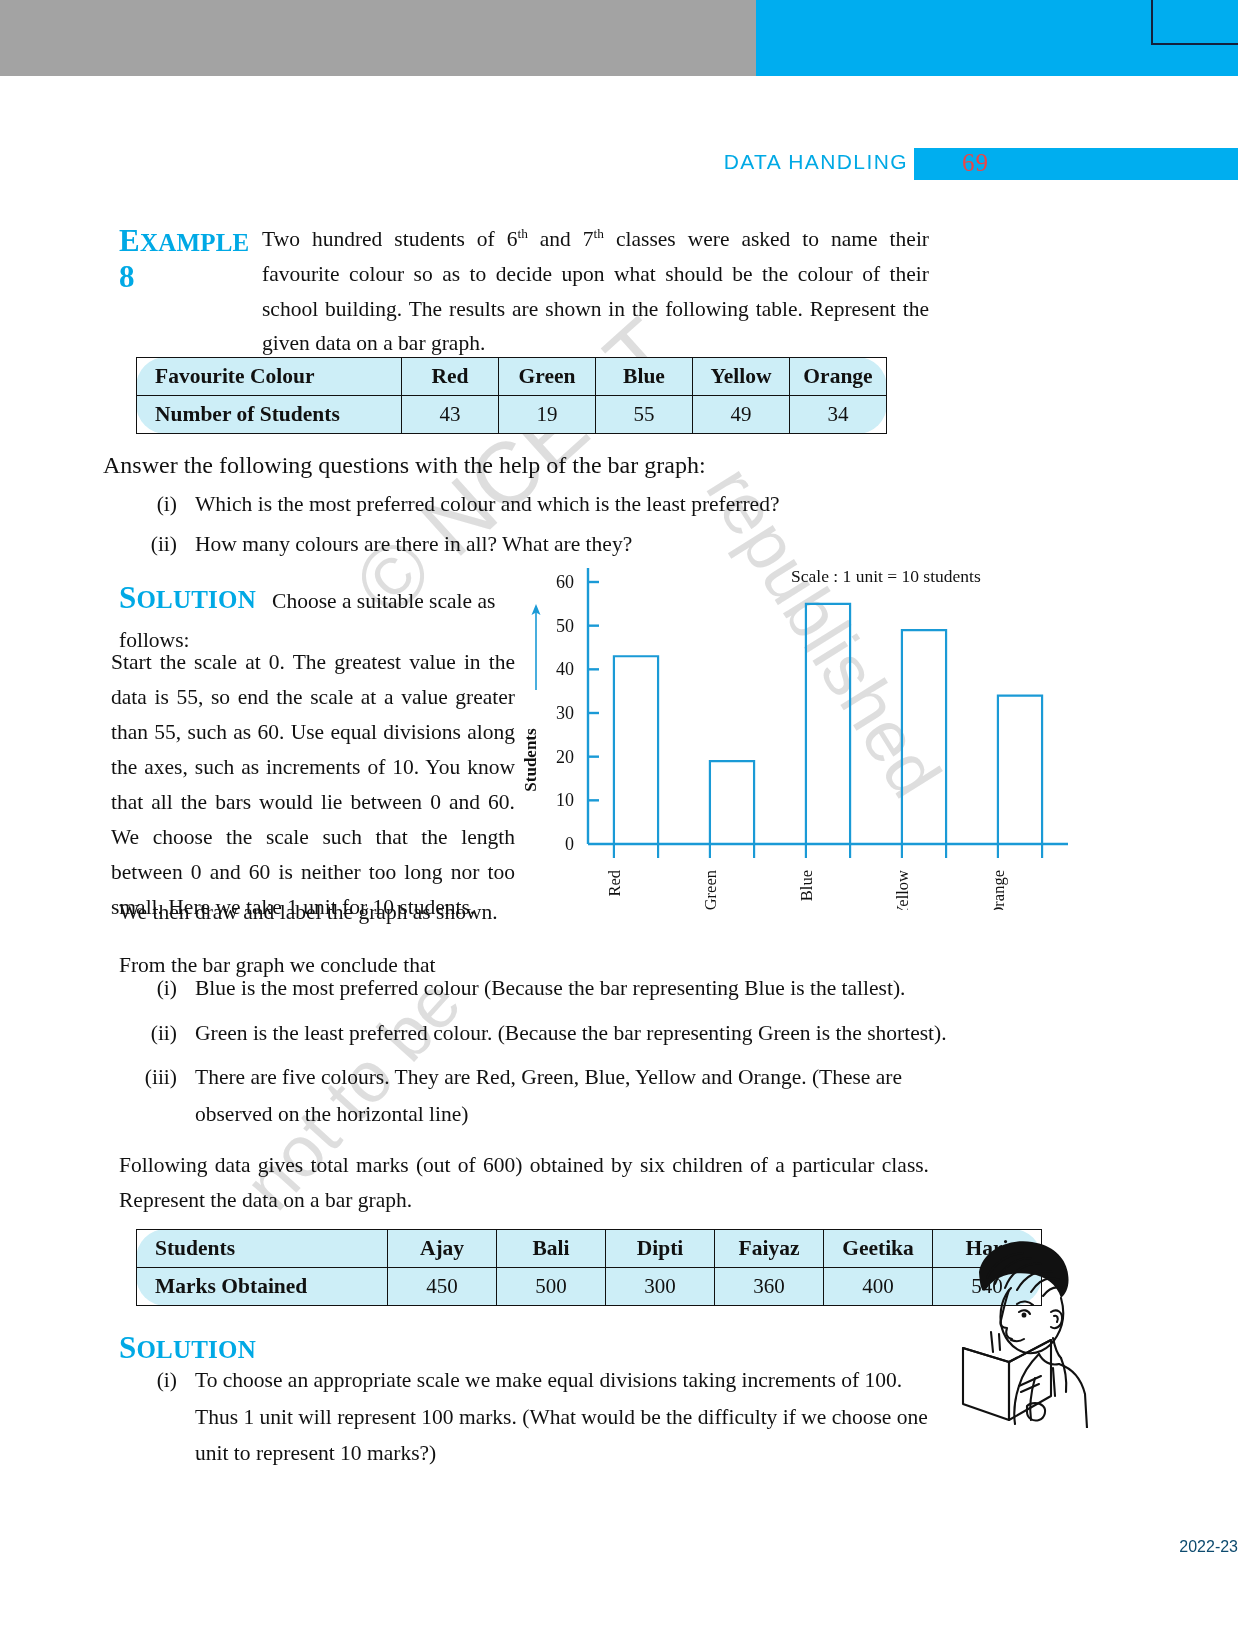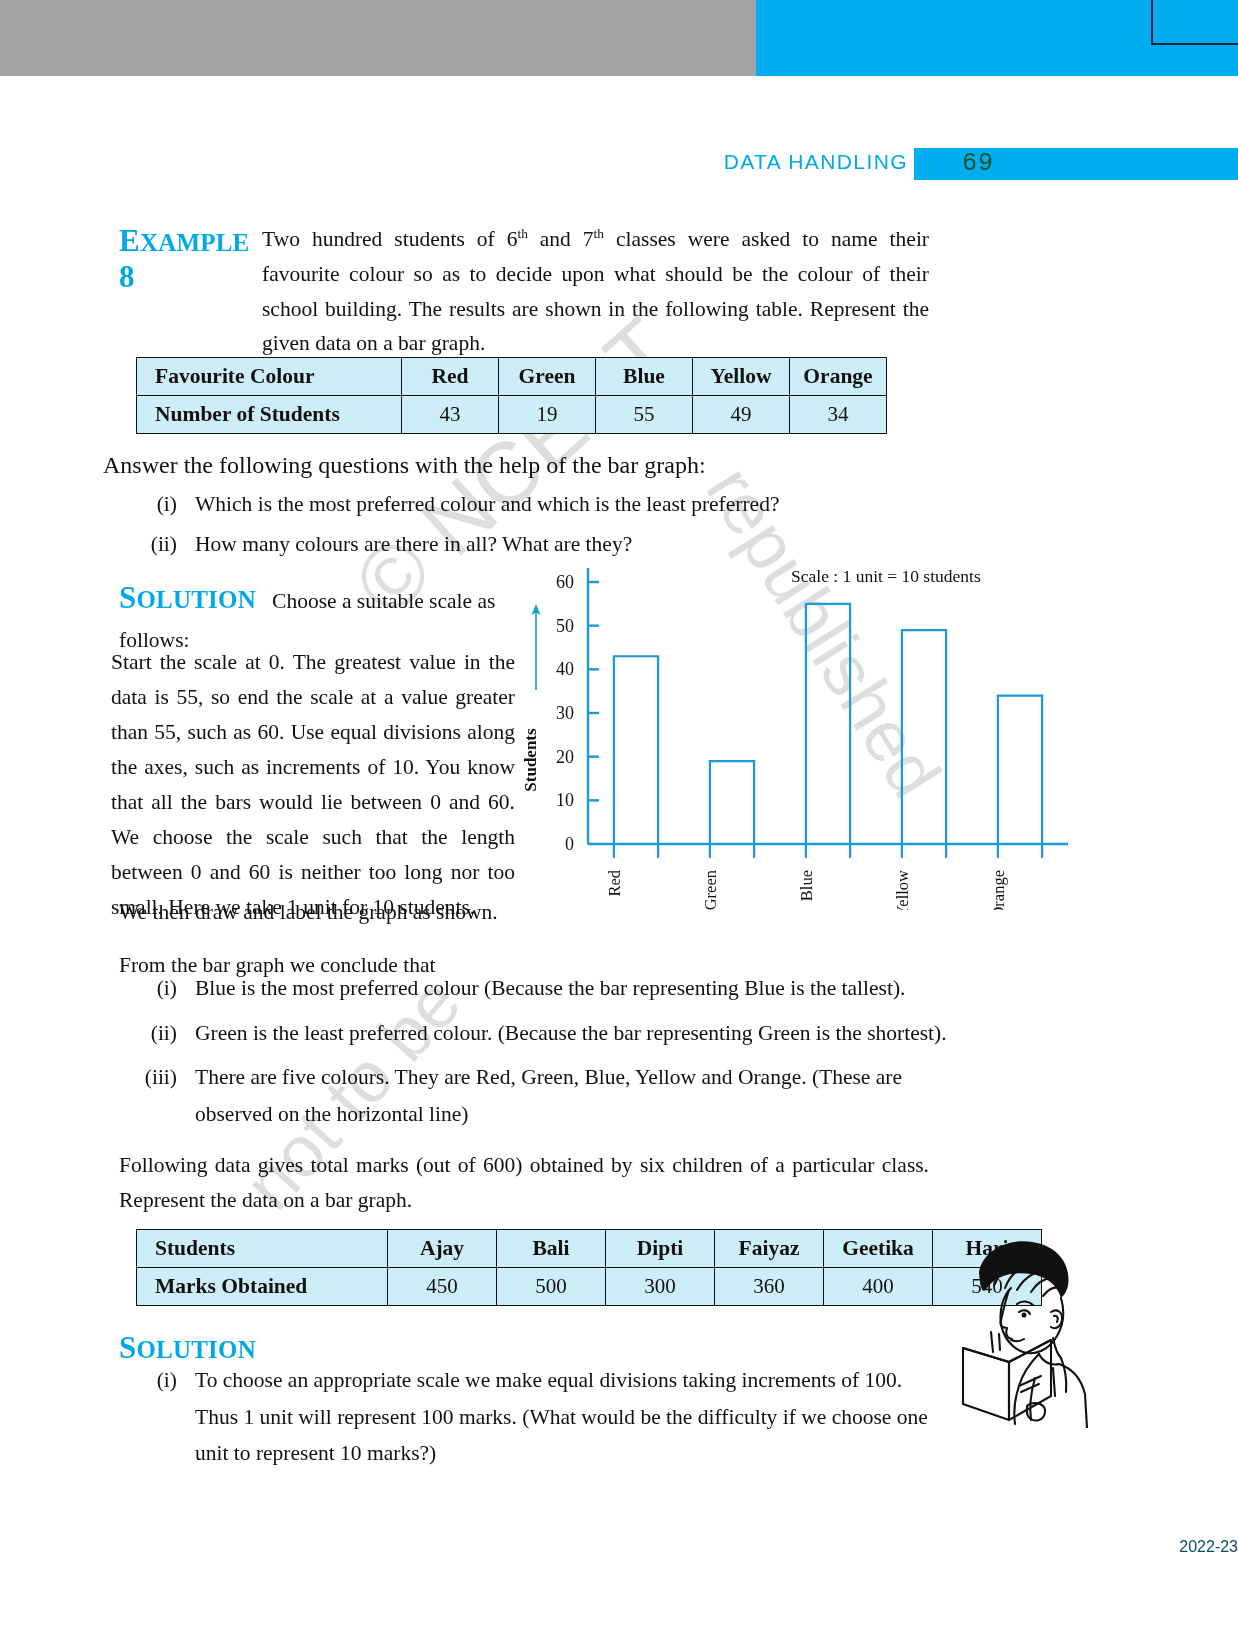--- a/index.html
+++ b/index.html
@@ -66,23 +66,23 @@
   }
   #running-head .rh-bar {
     position: absolute;
     left: 914px; top: 0;
     width: 324px; height: 32px;
     background: #00aeef;
   }
   #running-head .rh-page {
     position: absolute;
     left: 962px; top: 1px;
-    font-family: Liberation Mono, monospace;
+    font-family: Liberation Serif, serif;
     font-size: 25px;
-    color: #14532d;
+    color: #ef4444;
     letter-spacing: 1px;
   }
 
   
   #watermark {
     position: absolute;
     left: 0; top: 0;
     width: 1238px; height: 1635px;
     pointer-events: none;
     z-index: 3;
@@ -154,20 +154,21 @@
     line-height: 1.62;
     text-align: justify;
   }
   sup { font-size: 0.62em; vertical-align: super; }
 
   
   .tbl {
     border-collapse: collapse;
     background: #cdeef7;
     font-size: 21px;
+    border-radius: 30px;
   }
   .tbl td, .tbl th {
     border: 1.6px solid #111111;
     padding: 6px 10px;
     text-align: center;
     font-weight: normal;
   }
   .tbl .rowhead {
     text-align: left;
     font-weight: bold;

